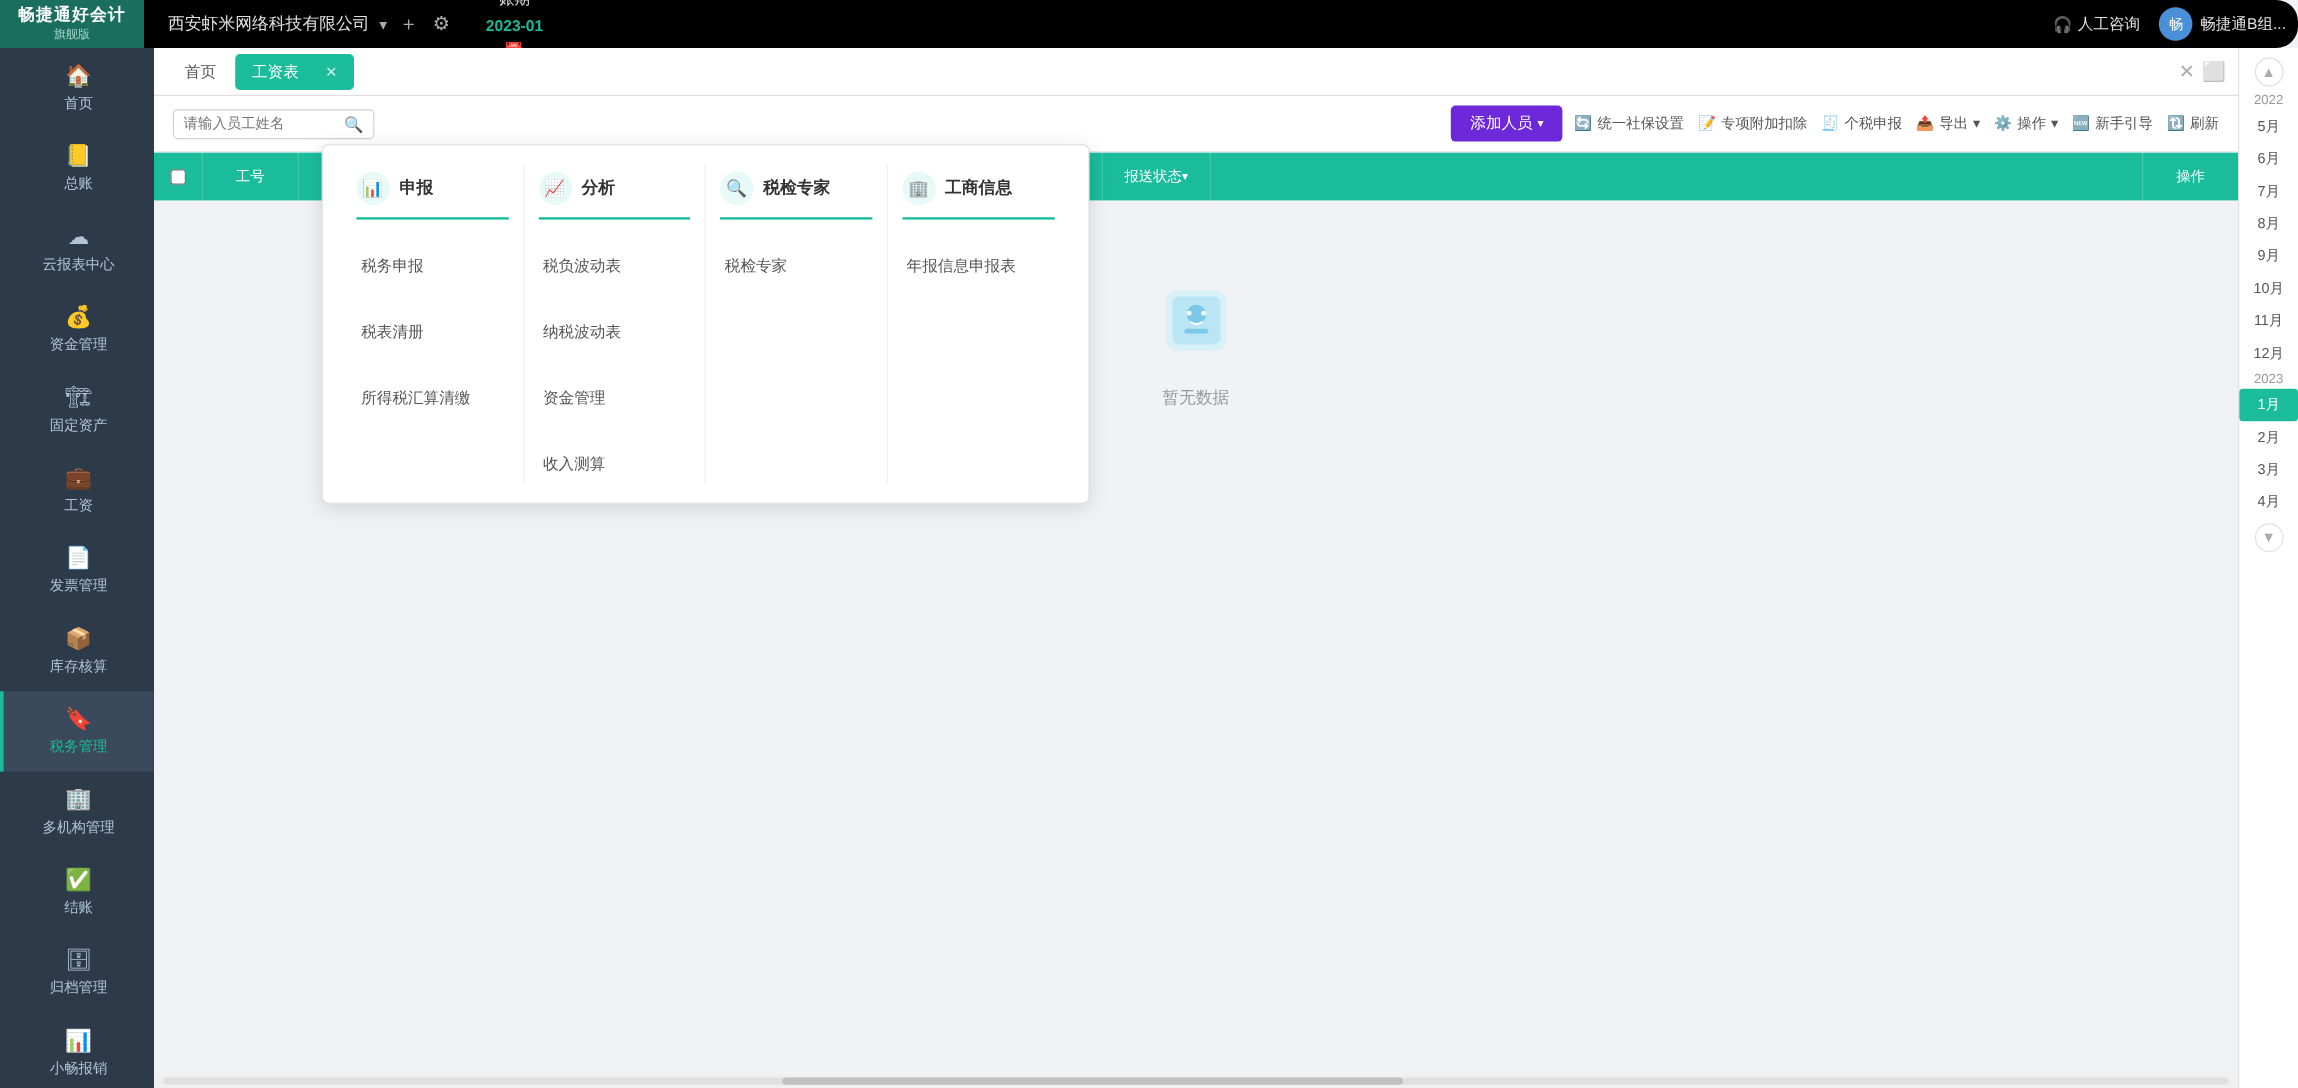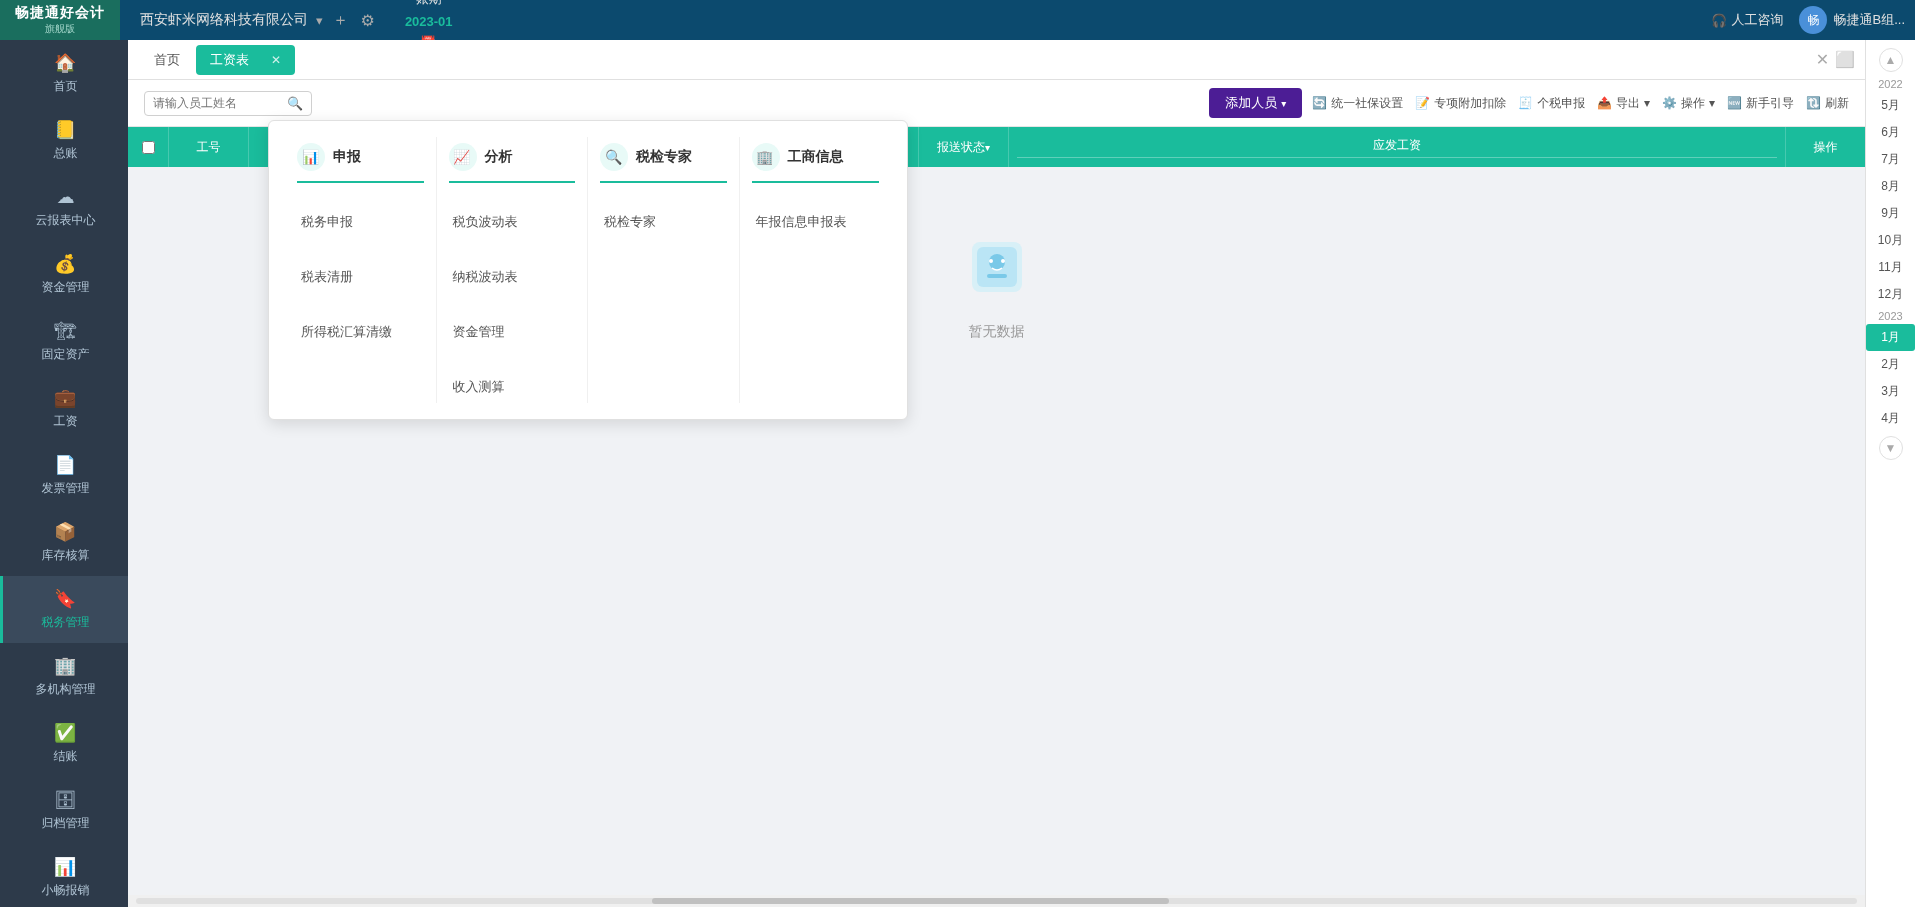--- a/index.html
+++ b/index.html
@@ -1,25 +1,26 @@
 <!DOCTYPE html>
 <html><head>
   <meta charset="utf-8">
   <style>
     * { box-sizing: border-box; margin: 0; padding: 0; }
     body { font-family: 'Microsoft YaHei', Arial, sans-serif; font-size: 13px; background: #f0f2f5; overflow: hidden; width: 1915px; height: 907px; }
 
     
     .top-header {
       height: 40px;
-      background: #0c4a6e;
+      background: #000000;
       display: flex;
       align-items: center;
       padding: 0 10px;
       color: #fff;
+      border-radius: 18px;
     }
     .logo-area {
       width: 120px;
       display: flex;
       flex-direction: column;
       align-items: center;
       justify-content: center;
       height: 100%;
       background: #1a6e5e;
       margin-left: -10px;
@@ -191,21 +192,21 @@
     }
     .search-input-container input {
       border: none;
       outline: none;
       font-size: 12px;
       color: #0f172a;
       background: transparent;
       width: 130px;
     }
     .btn-add {
-      background: #4c1d95;
+      background: #6d28d9;
       color: #fff;
       border: none;
       border-radius: 4px;
       padding: 6px 16px;
       font-size: 13px;
       cursor: pointer;
       display: flex;
       align-items: center;
       gap: 4px;
       margin-left: auto;
@@ -585,21 +586,20 @@
         <div class="th-cell" style="width:140px;">*证据号码</div>
         <div class="th-cell" style="width:110px;">国籍（地区）</div>
         <div class="th-cell" style="width:100px;position:relative;">
           *人员状态 <span style="font-size:10px;">▾</span>
         </div>
         <div class="th-cell" style="width:90px;">
           报送状态 <span style="font-size:10px;">▾</span>
         </div>
 
         <div class="th-cell" style="flex:1;display:flex;flex-direction:column;align-items:center;justify-content:center;border-left:1px solid rgba(255,255,255,0.2);">
-          <div style="border-bottom:1px solid rgba(255,255,255,0.3);width:100%;text-align:center;padding-bottom:3px;font-size:12px;">应发工资</div>
         </div>
         <div class="th-cell" style="width:80px;">操作</div>
       </div>
 
       <div class="empty-state">
         <svg class="empty-icon" viewBox="0 0 80 80" xmlns="http://www.w3.org/2000/svg">
           <rect x="15" y="15" width="50" height="50" rx="8" fill="#c8eef8" opacity="0.6"></rect>
           <rect x="20" y="20" width="40" height="40" rx="6" fill="#aee0f4" opacity="0.7"></rect>
           <circle cx="40" cy="35" r="8" fill="#7ac9e8"></circle>
           <rect x="30" y="47" width="20" height="4" rx="2" fill="#7ac9e8"></rect>

